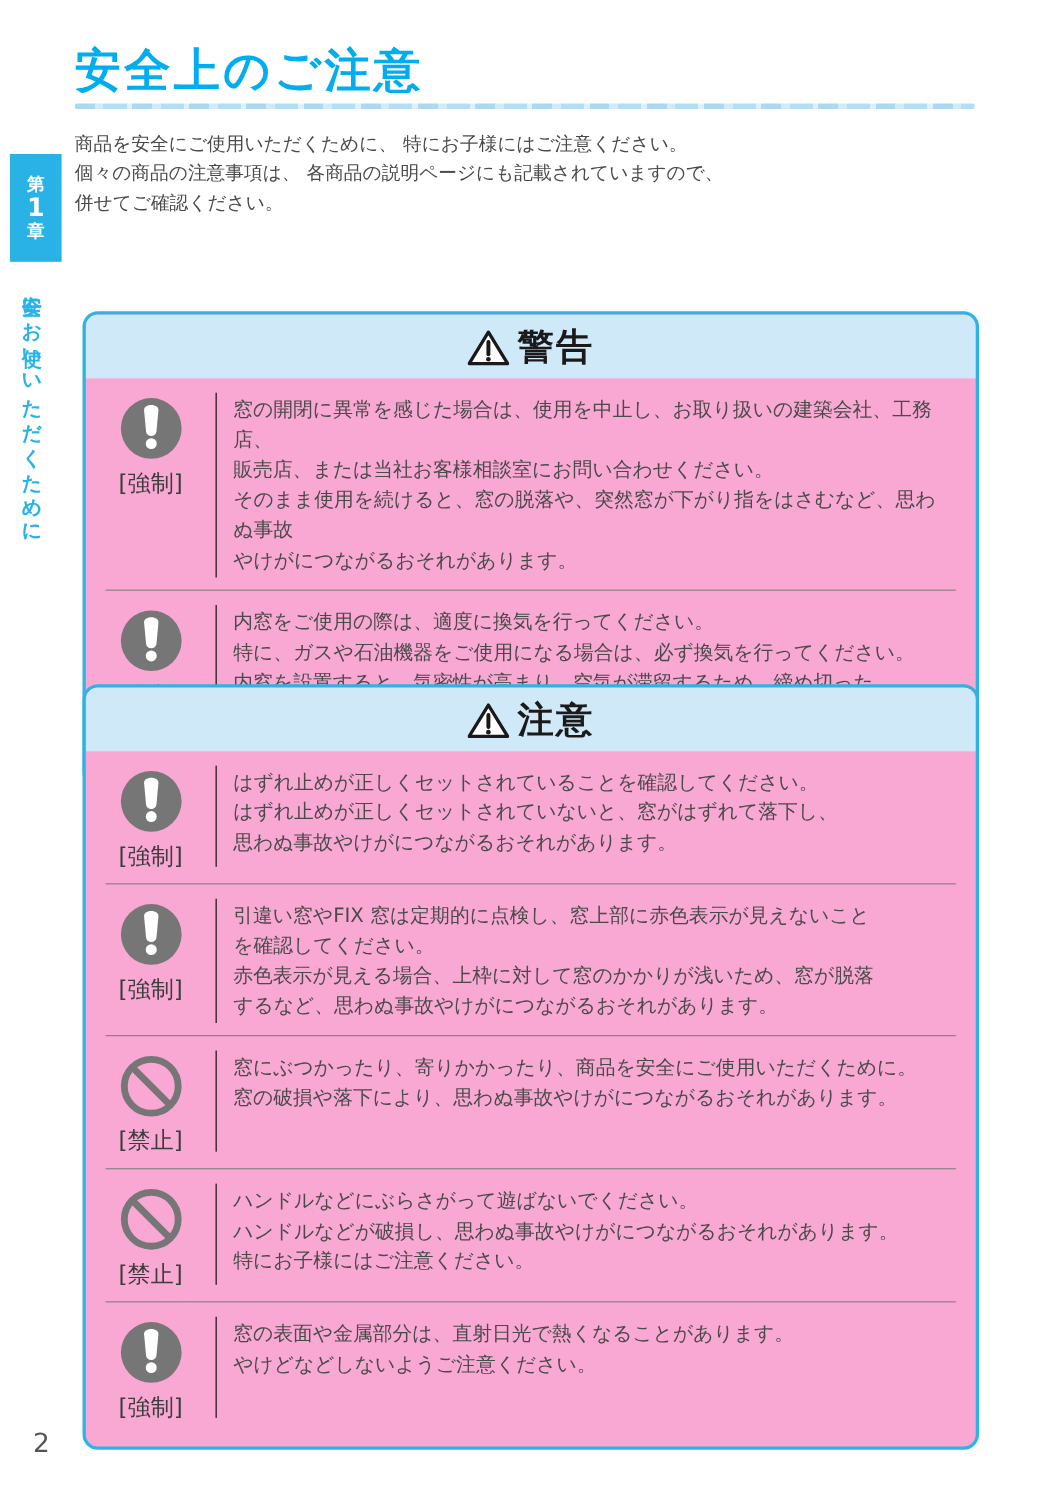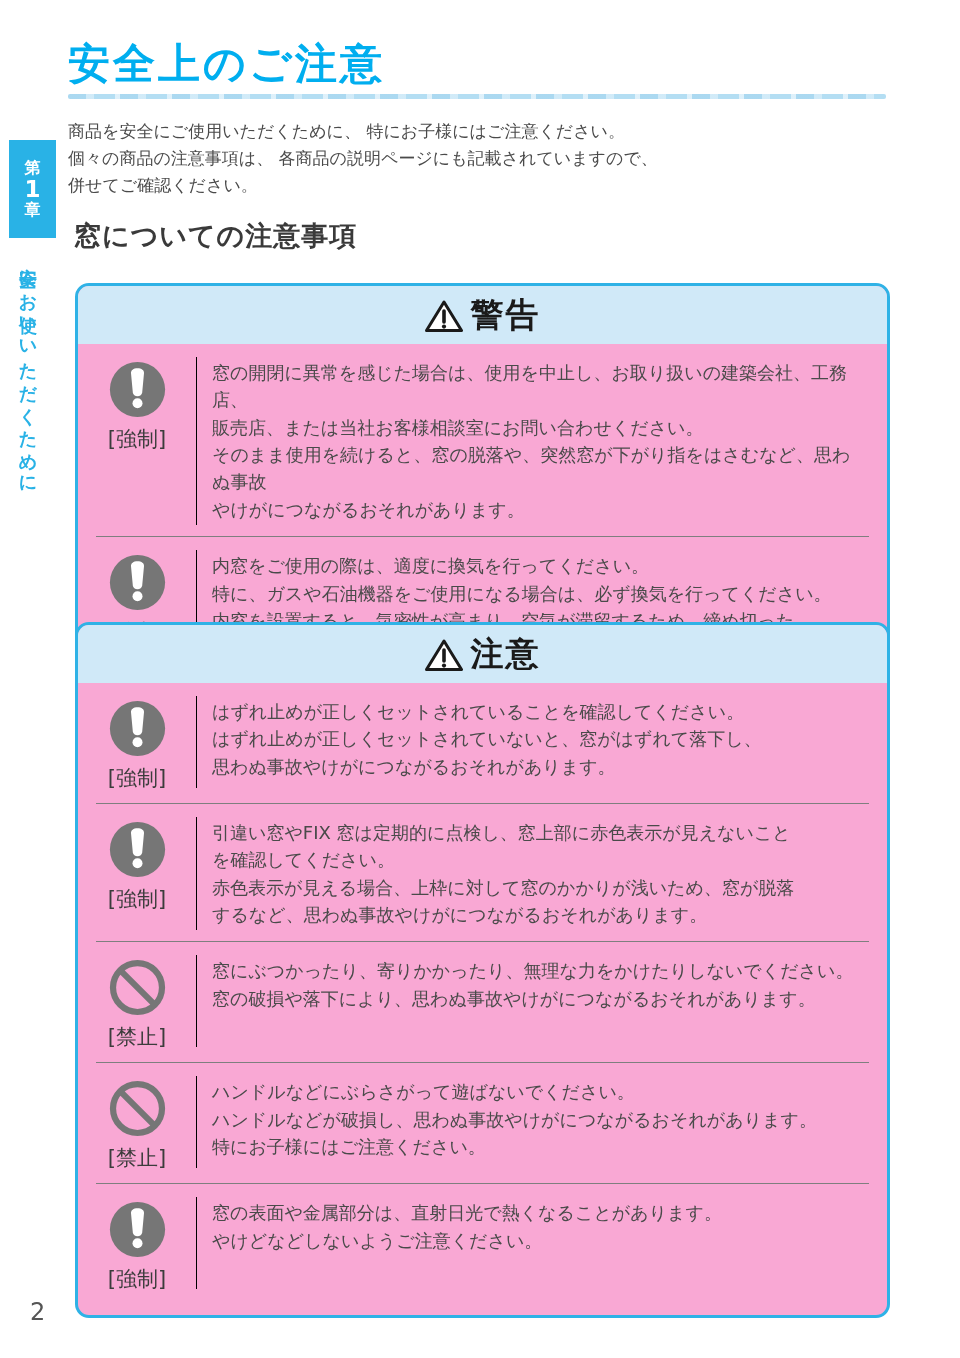--- a/index.html
+++ b/index.html
@@ -80,21 +80,20 @@
 個々の商品の注意事項は、 各商品の説明ページにも記載されていますので、
 併せてご確認ください。</p>
 
   <div class="chapter-tab">
     <span class="kanji">第</span>
     <span class="num">1</span>
     <span class="kanji">章</span>
   </div>
   <div class="chapter-label">安全にお使いいただくために</div>
 
-  <h2 class="section-heading">窓についての注意事項</h2>
 
   <section class="safety-box box-warning">
     <header class="box-header">
       <svg class="tri-icon" viewBox="0 0 38 34">
           <use href="#icon-triangle"></use>
         </svg>
       <span class="box-title">警告</span>
     </header>
 
     <div class="item">
@@ -159,21 +158,21 @@
     </div>
     <div class="sep"></div>
 
     <div class="item">
       <div class="icon-col">
         <svg viewBox="0 0 64 64">
             <use href="#icon-prohibition"></use>
           </svg>
         <span class="icon-label">[禁止]</span>
       </div>
-      <div class="text-col">窓にぶつかったり、寄りかかったり、無理な力をかけたりしないでください。
+      <div class="text-col">窓にぶつかったり、寄りかかったり、商品を安全にご使用いただくために。
 窓の破損や落下により、思わぬ事故やけがにつながるおそれがあります。</div>
     </div>
     <div class="sep"></div>
 
     <div class="item">
       <div class="icon-col">
         <svg viewBox="0 0 64 64">
             <use href="#icon-prohibition"></use>
           </svg>
         <span class="icon-label">[禁止]</span>

